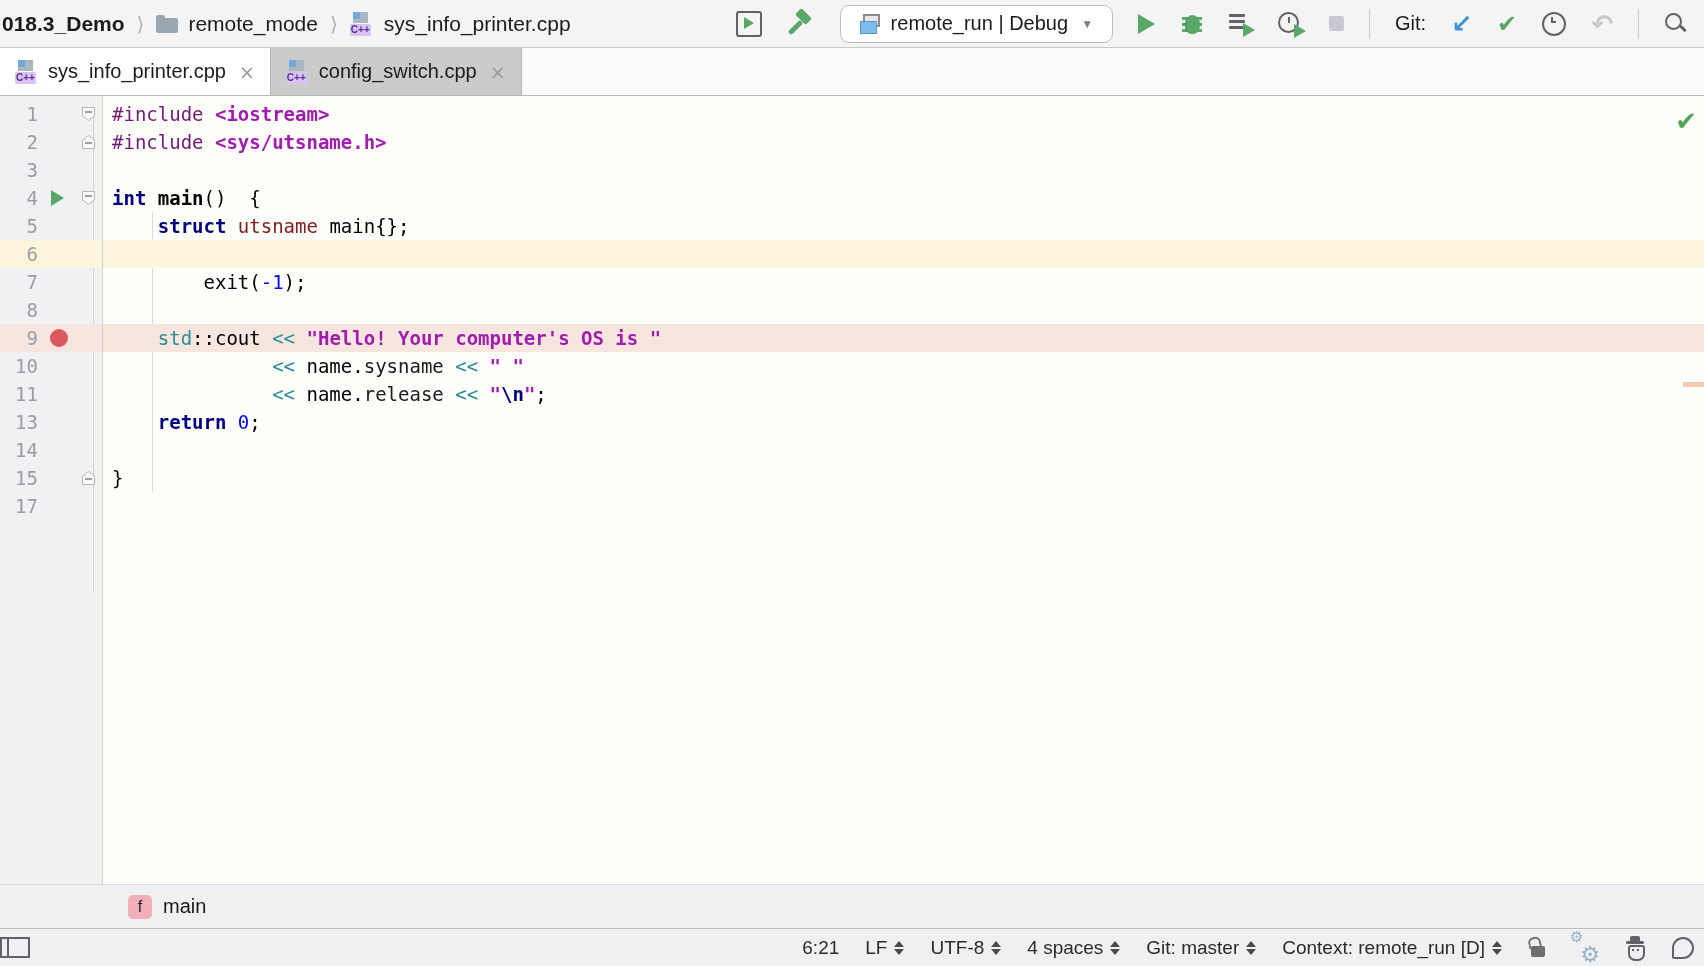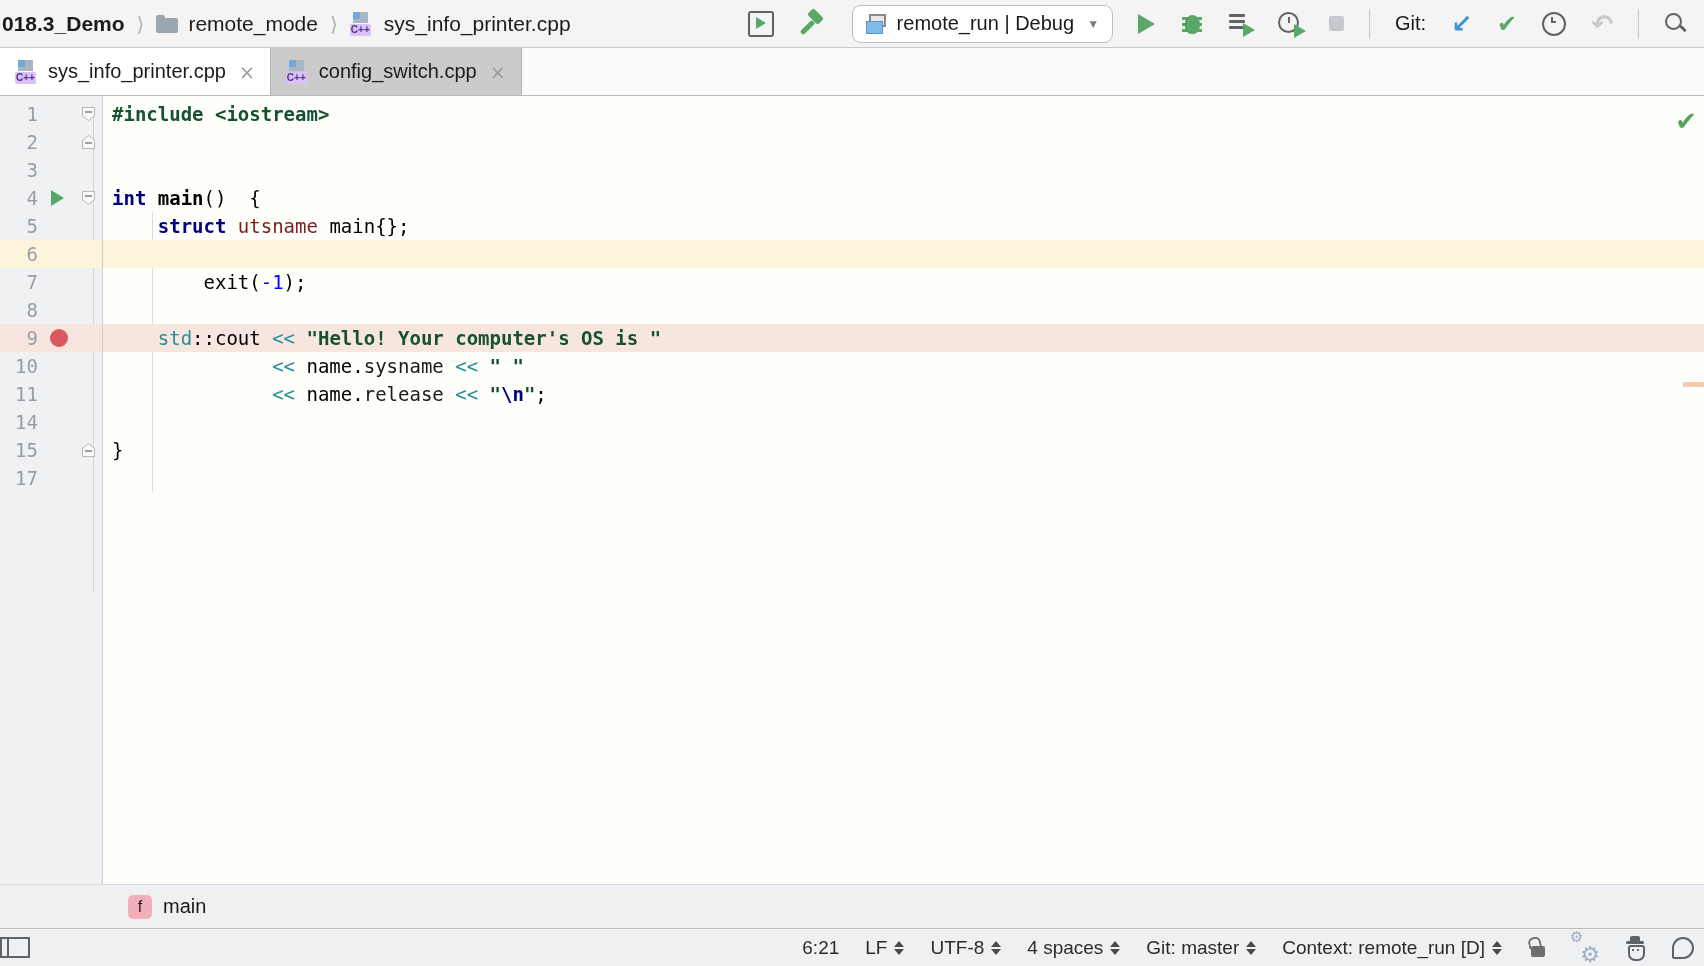--- a/index.html
+++ b/index.html
@@ -41,21 +41,21 @@
   .arr-blue{color:#4095d5;font-size:25px;font-weight:bold;font-family:"DejaVu Sans",sans-serif;line-height:24px;}
   .chk-green{color:#59a869;font-size:24px;font-weight:bold;font-family:"DejaVu Sans",sans-serif;line-height:24px;}
   .clock{position:relative;width:20px;height:20px;border:2px solid #5f6368;border-radius:50%;}
   .clock .h1{position:absolute;left:7px;top:3px;width:2px;height:6px;background:#5f6368;}
   .clock .h2{position:absolute;left:7px;top:7px;width:5px;height:2px;background:#5f6368;}
   .undo{color:#c9c9c9;font-size:26px;font-weight:bold;font-family:"DejaVu Sans",sans-serif;line-height:24px;}
   .mag{position:relative;width:24px;height:24px;}
   .mag .lens{position:absolute;left:1px;top:1px;width:13px;height:13px;border:2.5px solid #5f6368;border-radius:50%;}
   .mag .stick{position:absolute;left:15px;top:15px;width:8px;height:3px;background:#5f6368;border-radius:2px;transform:rotate(45deg);}
   .runcfg{height:36px;background:#fff;border:1px solid #bfbfbf;border-radius:9px;display:flex;align-items:center;
-          gap:9px;padding:0 13px;font-size:20px;}
+          gap:9px;padding:0 19px;font-size:20px;}
   .appic{position:relative;width:22px;height:20px;}
   .appic .back{position:absolute;left:3px;top:0;width:13px;height:9px;border:2px solid #8a8a8a;background:#e8e8e8;}
   .appic .front{position:absolute;left:0;bottom:0;width:15px;height:11px;background:#7fbbe8;border:1.5px solid #5b94c7;}
   .dd-arrow{color:#7e7e7e;font-size:12px;margin-left:4px;}
 
   
   .tabstrip{position:absolute;left:0;top:48px;width:1704px;height:48px;background:#fbfbfb;
             border-bottom:1px solid #b9b9b9;display:flex;box-sizing:border-box;}
   .tab{display:flex;align-items:center;gap:9px;padding:0 15px;font-size:20px;height:47px;box-sizing:border-box;}
   .tab.active{background:#ffffff;}
@@ -82,27 +82,27 @@
   .fold{position:absolute;left:-2px;top:7px;width:13px;height:14px;}
   .fold-down .fold-out{clip-path:polygon(0 0,100% 0,100% 62%,50% 100%,0 62%);}
   .fold-up .fold-out{clip-path:polygon(50% 0,100% 38%,100% 100%,0 100%,0 38%);}
   .fold-out{position:absolute;inset:0;background:#b5b8ba;}
   .fold-down .fold-in{clip-path:polygon(0 0,100% 0,100% 62%,50% 100%,0 62%);}
   .fold-up .fold-in{clip-path:polygon(50% 0,100% 38%,100% 100%,0 100%,0 38%);}
   .fold-in{position:absolute;left:1px;top:1px;width:11px;height:12px;background:#fafafa;}
   .fold-minus{position:absolute;left:3px;width:7px;height:2px;background:#9da0a3;}
   .fold-down .fold-minus{top:4px;} .fold-up .fold-minus{top:7px;}
 
-  .tk-pre{color:#14532d;font-weight:bold;}
+  .tk-pre{color:#701a75;}
   .tk-kw{color:#000080;font-weight:bold;}
   .tk-fn{color:#000000;font-weight:bold;}
   .tk-type{color:#7f1d1d;}
   .tk-ns{color:#2a8f98;}
   .tk-op{color:#2a8f98;}
-  .tk-str{color:#14532d;font-weight:bold;}
+  .tk-str{color:#a21caf;font-weight:bold;}
   .tk-esc{color:#000080;font-weight:bold;}
   .tk-num{color:#0000ff;}
   .tk-plain{color:#000000;}
   .tk-paren{background:#99cbf2;color:#000;}
   .tk-caret{display:inline-block;width:2px;height:21px;background:#000;vertical-align:text-bottom;}
 
   .inspect-ok{position:absolute;right:7px;top:10px;color:#55a35a;font-size:26px;font-weight:bold;z-index:6;
               font-family:"DejaVu Sans",sans-serif;}
   .stripe-mark{position:absolute;right:0;top:286px;width:21px;height:5px;background:#f5cbb0;z-index:6;}
 
@@ -225,30 +225,31 @@
       <span class="tabclose">×</span>
     </div>
   </div>
 
   <div class="editor">
     <div class="gutterbg"></div>
     <div class="foldline"></div>
     <div class="indentguide"></div>
     <div class="rows" id="rows">
         <div class="row"><span class="lnum">1</span><span class="gmid"></span><span class="gfold"><span class="fold fold-down"><span class="fold-out"></span><span class="fold-in"></span><span class="fold-minus"></span></span></span><span class="codeline"><span class="tk-pre">#include </span><span class="tk-str">&lt;iostream&gt;</span></span></div>
-        <div class="row"><span class="lnum">2</span><span class="gmid"></span><span class="gfold"><span class="fold fold-up"><span class="fold-out"></span><span class="fold-in"></span><span class="fold-minus"></span></span></span></div>
+        <div class="row"><span class="lnum">2</span><span class="gmid"></span><span class="gfold"><span class="fold fold-up"><span class="fold-out"></span><span class="fold-in"></span><span class="fold-minus"></span></span></span><span class="codeline"><span class="tk-pre">#include </span><span class="tk-str">&lt;sys/utsname.h&gt;</span></span></div>
         <div class="row"><span class="lnum">3</span><span class="gmid"></span><span class="gfold"></span><span class="codeline"></span></div>
         <div class="row"><span class="lnum">4</span><span class="gmid"><span class="run-tri"></span></span><span class="gfold"><span class="fold fold-down"><span class="fold-out"></span><span class="fold-in"></span><span class="fold-minus"></span></span></span><span class="codeline"><span class="tk-kw">int</span><span class="tk-plain"> </span><span class="tk-fn">main</span><span class="tk-plain">()  {</span></span></div>
         <div class="row"><span class="lnum">5</span><span class="gmid"></span><span class="gfold"></span><span class="codeline"><span class="tk-plain">    </span><span class="tk-kw">struct</span><span class="tk-plain"> </span><span class="tk-type">utsname</span><span class="tk-plain"> main{};</span></span></div>
         <div class="row bg-caret"><span class="lnum">6</span><span class="gmid"></span><span class="gfold"></span></div>
         <div class="row"><span class="lnum">7</span><span class="gmid"></span><span class="gfold"></span><span class="codeline"><span class="tk-plain">        exit(</span><span class="tk-num">-1</span><span class="tk-plain">);</span></span></div>
         <div class="row"><span class="lnum">8</span><span class="gmid"></span><span class="gfold"></span><span class="codeline"></span></div>
         <div class="row bg-bp"><span class="lnum">9</span><span class="gmid"><span class="bp-dot"></span></span><span class="gfold"></span><span class="codeline"><span class="tk-plain">    </span><span class="tk-ns">std</span><span class="tk-plain">::cout </span><span class="tk-op">&lt;&lt; </span><span class="tk-str">"Hello! Your computer's OS is "</span></span></div>
         <div class="row"><span class="lnum">10</span><span class="gmid"></span><span class="gfold"></span><span class="codeline"><span class="tk-plain">              </span><span class="tk-op">&lt;&lt; </span><span class="tk-plain">name.</span><span class="tk-field">sysname</span><span class="tk-plain"> </span><span class="tk-op">&lt;&lt;</span><span class="tk-plain"> </span><span class="tk-str">" "</span></span></div>
         <div class="row"><span class="lnum">11</span><span class="gmid"></span><span class="gfold"></span><span class="codeline"><span class="tk-plain">              </span><span class="tk-op">&lt;&lt; </span><span class="tk-plain">name.</span><span class="tk-field">release</span><span class="tk-plain"> </span><span class="tk-op">&lt;&lt;</span><span class="tk-plain"> </span><span class="tk-str">"</span><span class="tk-esc">\n</span><span class="tk-str">"</span><span class="tk-plain">;</span></span></div>
+        <div class="row"><span class="lnum">13</span><span class="gmid"></span><span class="gfold"></span><span class="codeline"><span class="tk-plain">    </span><span class="tk-kw">return</span><span class="tk-plain"> </span><span class="tk-num">0</span><span class="tk-plain">;</span></span></div>
         <div class="row"><span class="lnum">14</span><span class="gmid"></span><span class="gfold"></span><span class="codeline"></span></div>
         <div class="row"><span class="lnum">15</span><span class="gmid"></span><span class="gfold"><span class="fold fold-up"><span class="fold-out"></span><span class="fold-in"></span><span class="fold-minus"></span></span></span><span class="codeline"><span class="tk-plain">}</span></span></div>
         <div class="row"><span class="lnum">17</span><span class="gmid"></span><span class="gfold"></span><span class="codeline"></span></div>
       </div>
     <div class="guttersep"></div>
     <div class="inspect-ok">✔</div>
     <div class="stripe-mark"></div>
   </div>
 
   <div class="crumbbar">

